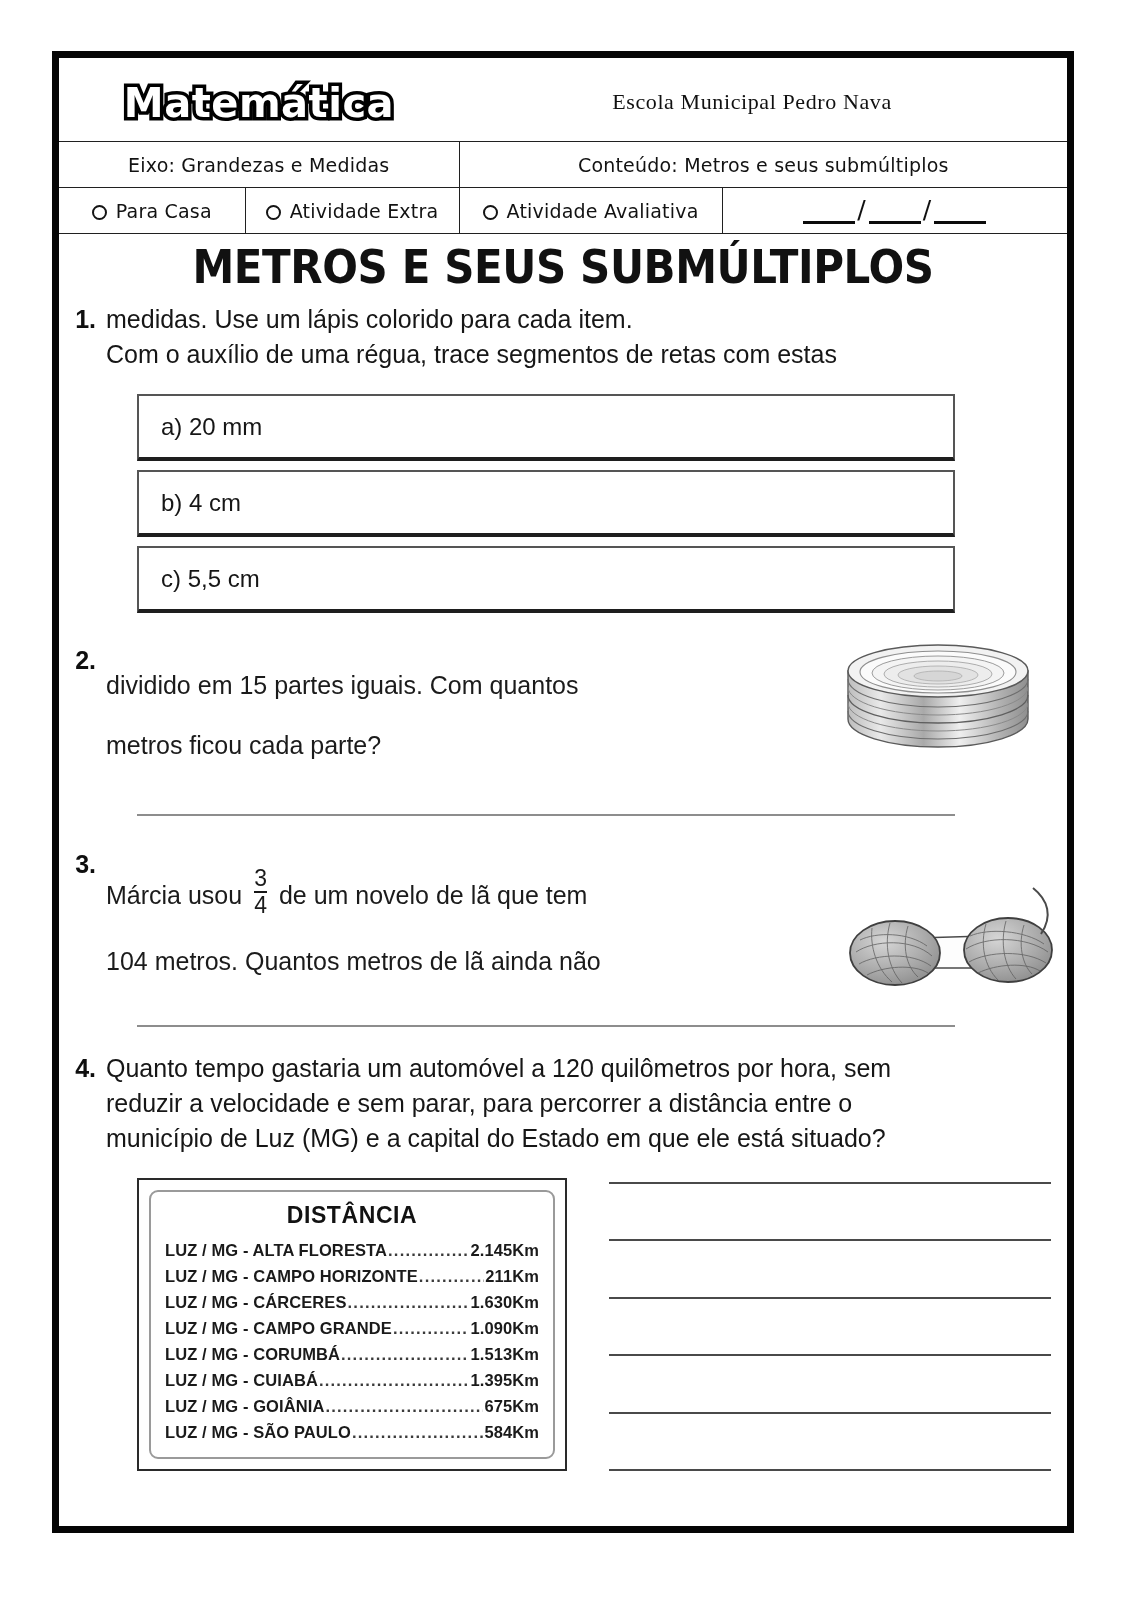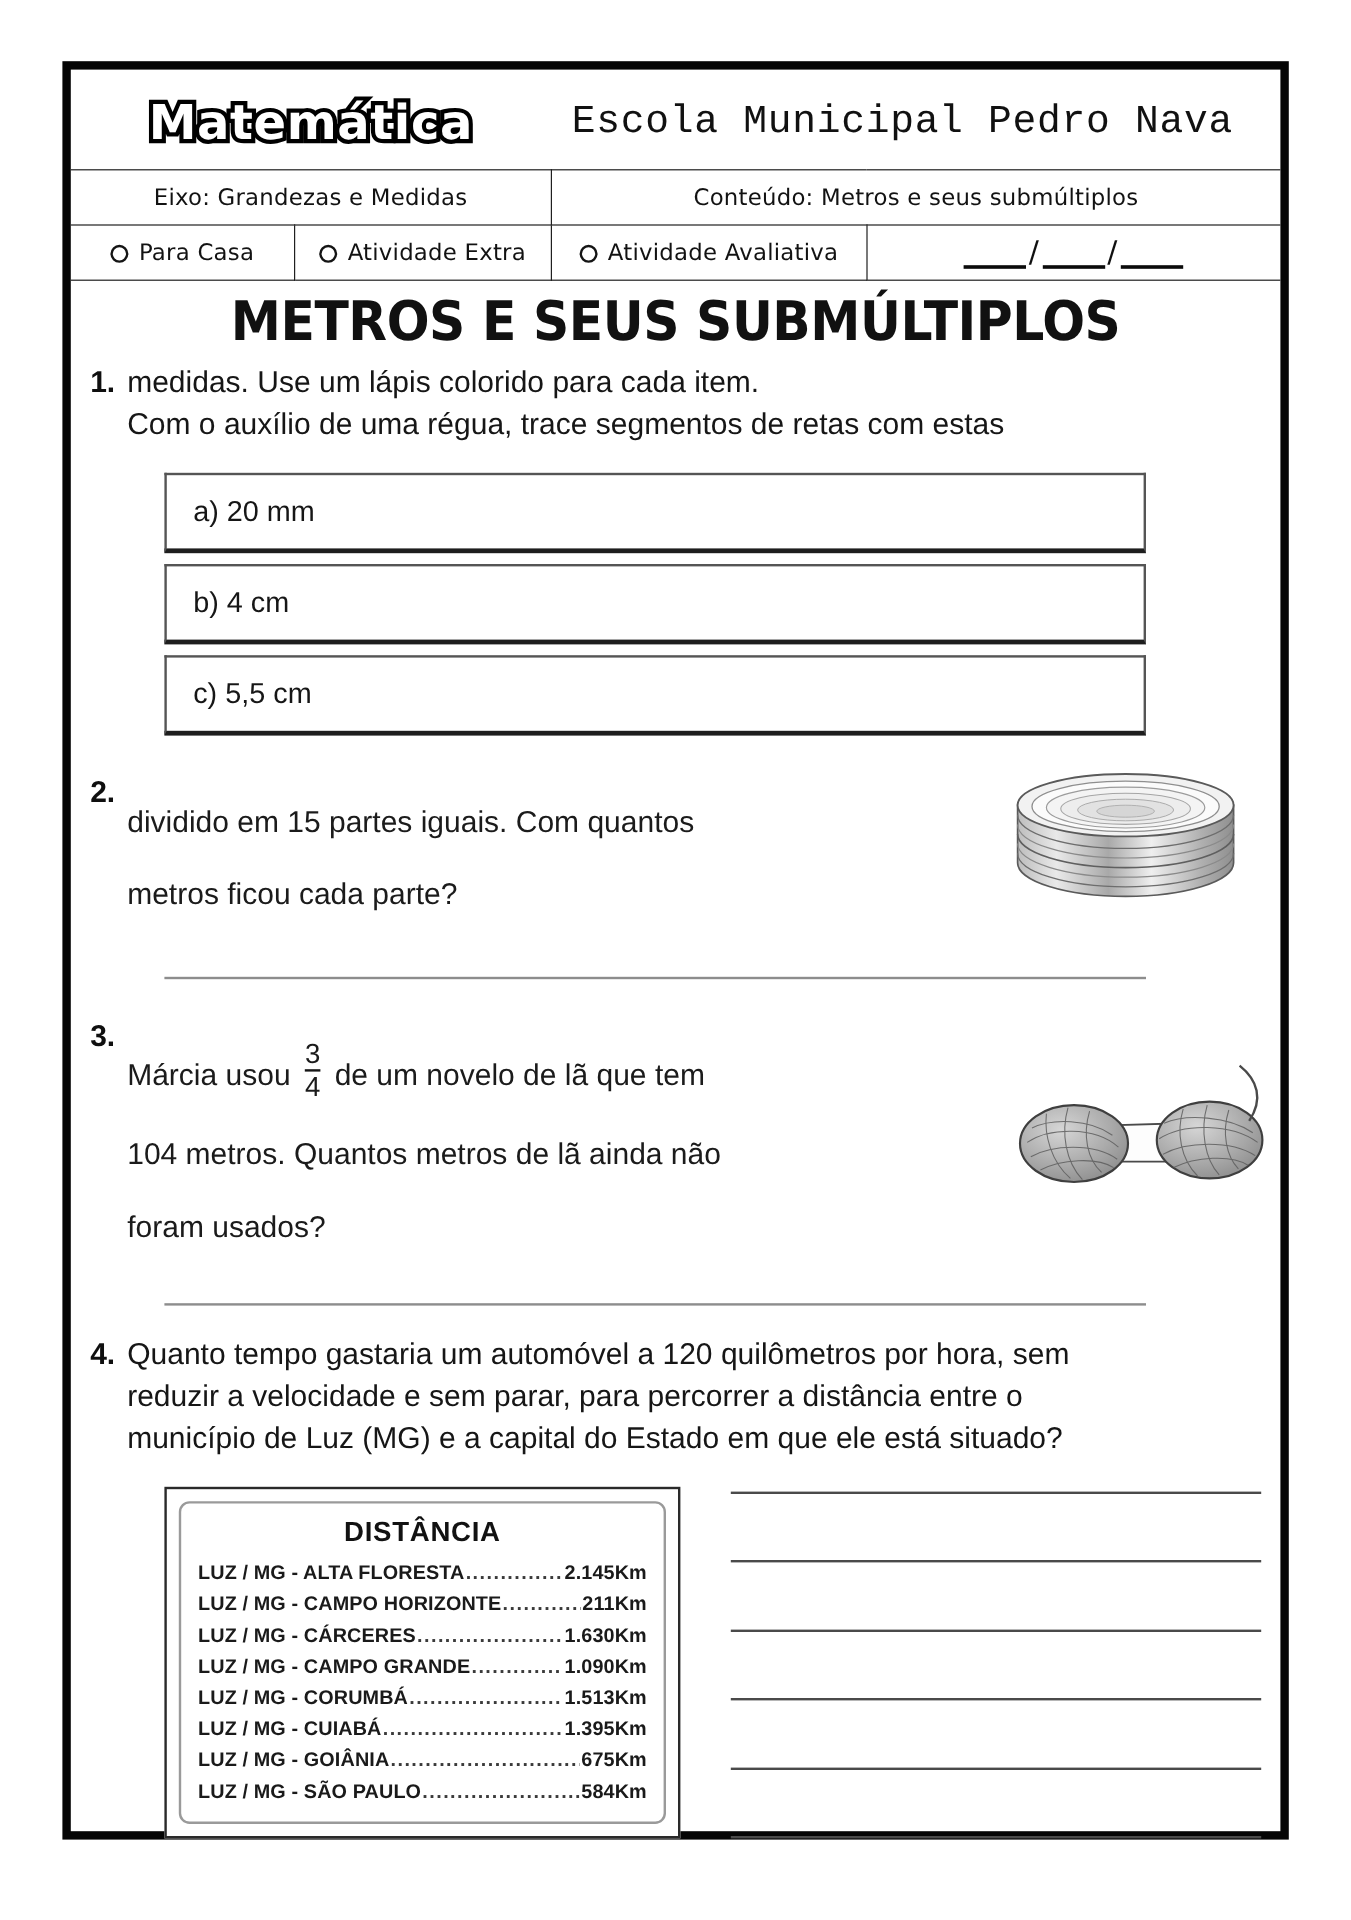--- a/index.html
+++ b/index.html
@@ -63,22 +63,22 @@
   }
   .school-wrap {
     flex: 1;
     display: flex;
     justify-content: center;
     align-items: center;
     padding-top: 4px;
     padding-right: 22px;
   }
   .school-name {
-    font-family: Liberation Mono, monospace;
-    font-size: 33px;
+    font-family: Liberation Serif, serif;
+    font-size: 22px;
     letter-spacing: 0.6px;
     color: #111111;
     white-space: nowrap;
   }
 
   
   .meta-table {
     position: absolute;
     left: 0;
     top: 83px;
@@ -407,21 +407,20 @@
         <p style="font-size:25px;line-height:44px;">
           <span>Márcia usou</span>
           <span class="frac">
             <span class="num">3</span>
             <span class="bar"></span>
             <span class="den">4</span>
           </span>
           <span>de um novelo de lã que tem</span>
         </p>
         <p style="font-size:25px;line-height:38px;">104 metros. Quantos metros de lã ainda não</p>
-        <p style="font-size:25px;line-height:35px;">foram usados?</p>
       </div>
       <div class="art-col" style="width:236px;padding-top:34px;">
         <svg width="215" height="110" viewBox="0 0 215 110">
           <defs>
             <radialGradient id="ballg" cx="0.38" cy="0.32" r="0.78">
               <stop offset="0%" stop-color="#d6d6d6"></stop>
               <stop offset="62%" stop-color="#a8a8a8"></stop>
               <stop offset="100%" stop-color="#8a8a8a"></stop>
             </radialGradient>
           </defs>

